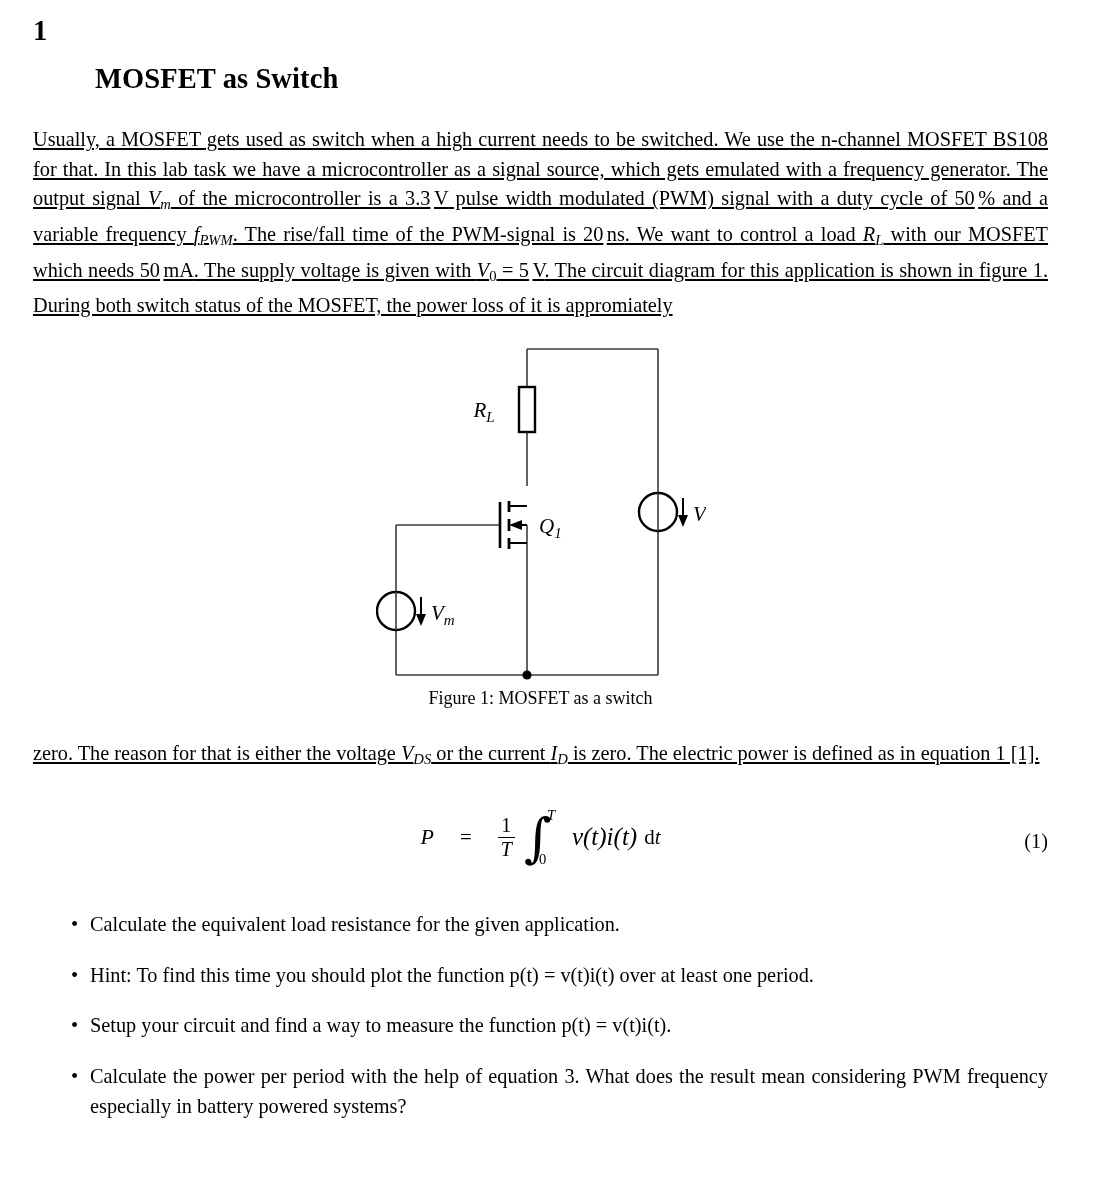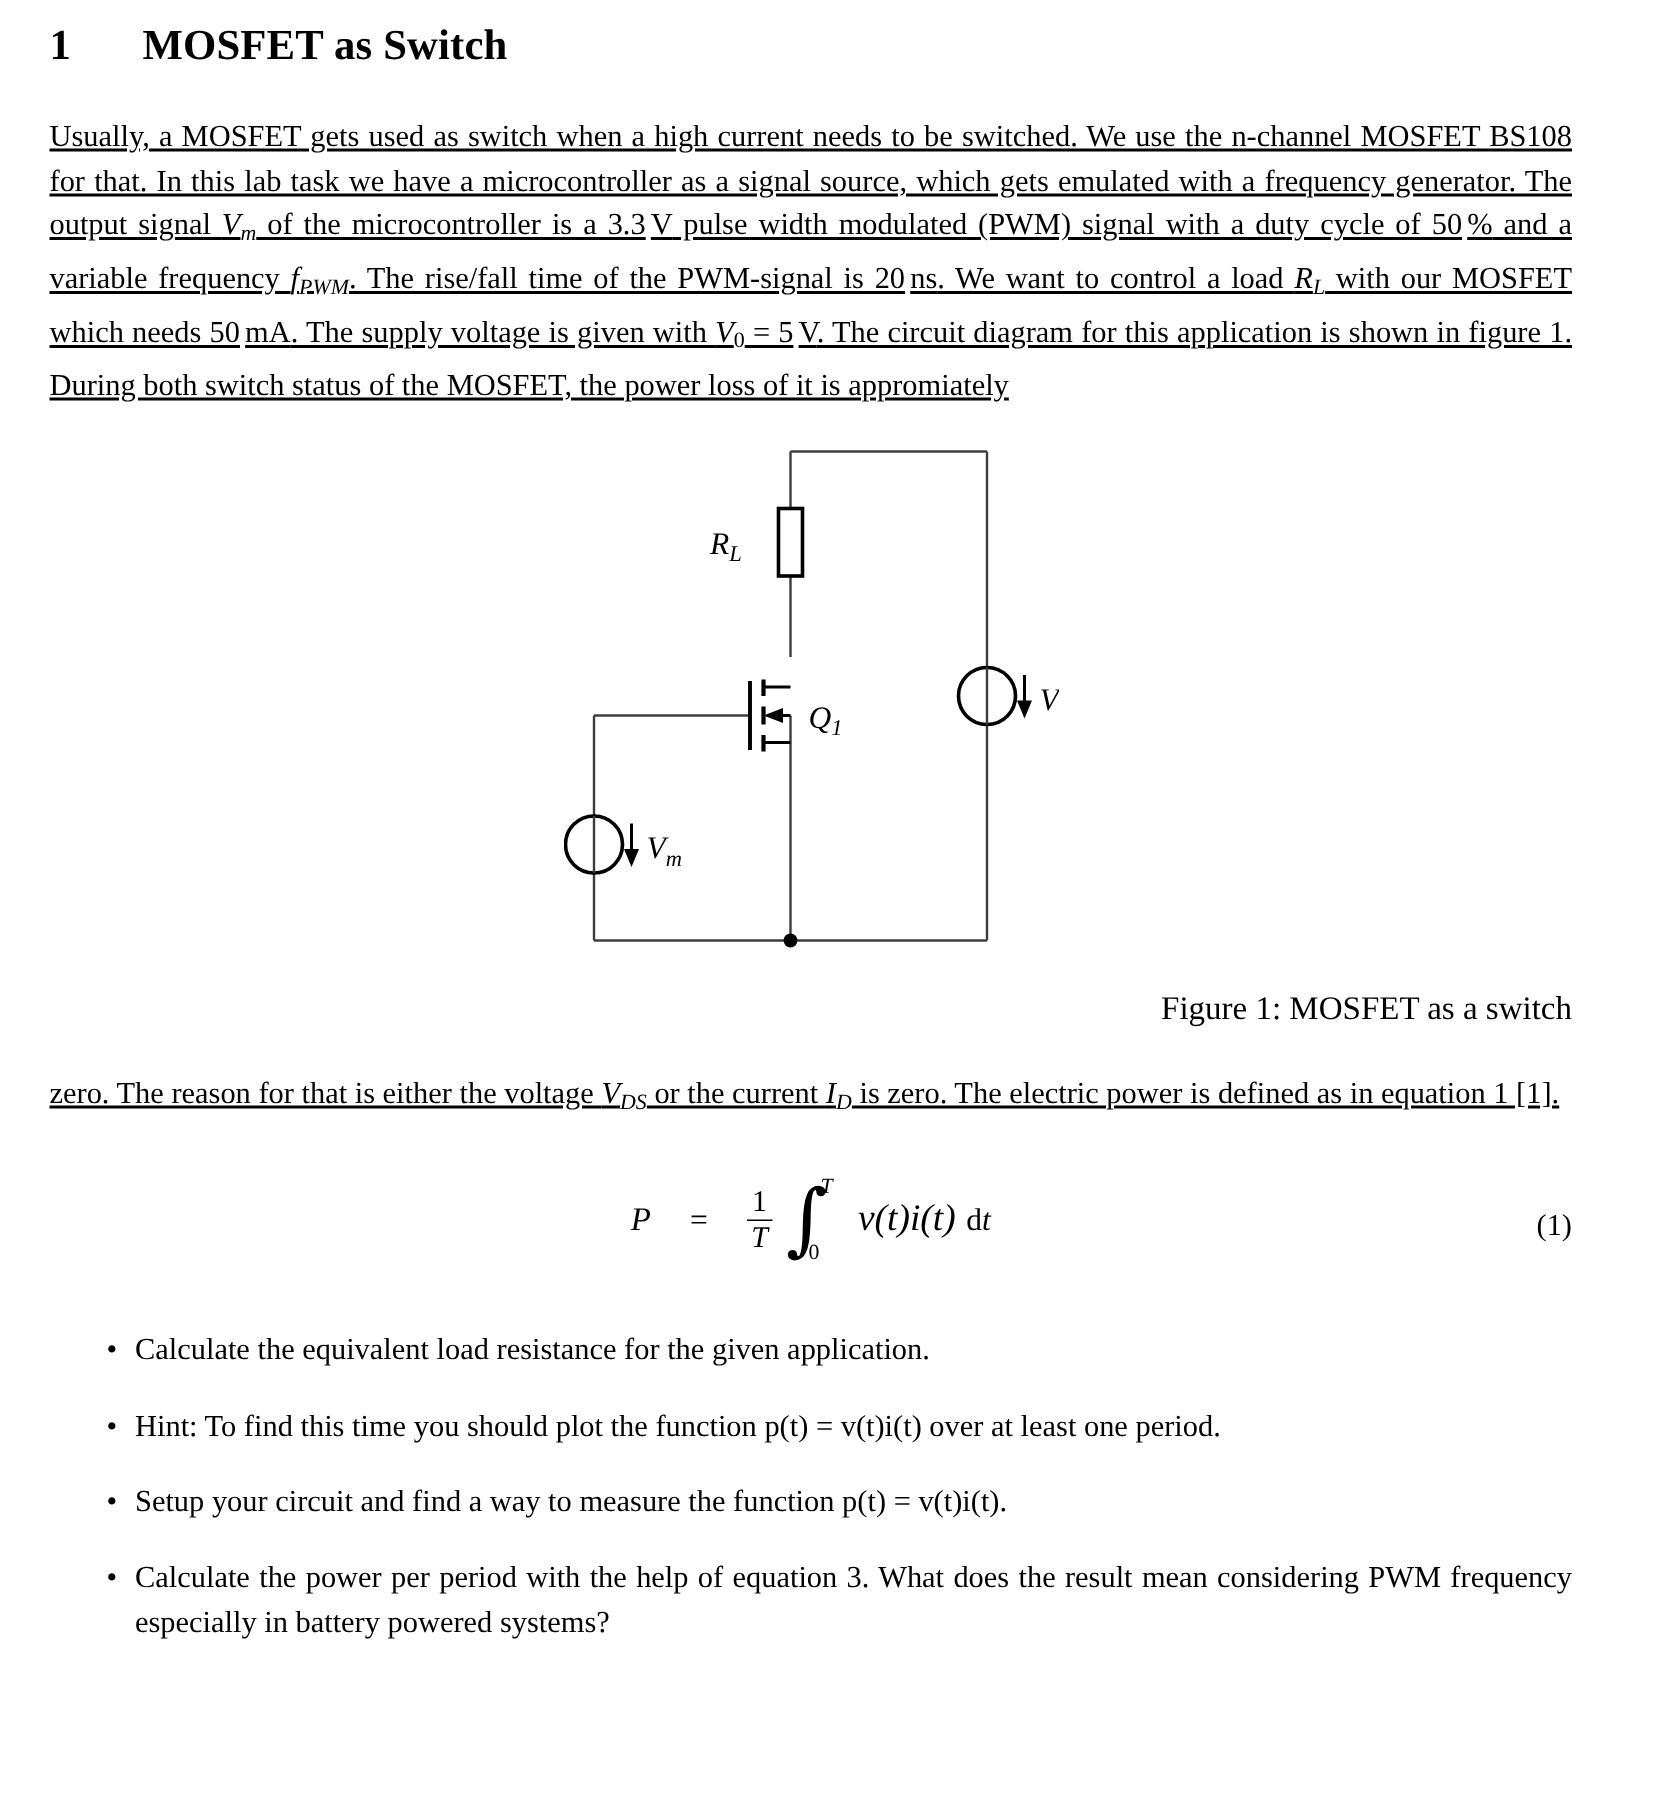--- a/index.html
+++ b/index.html
@@ -33,21 +33,21 @@
     font-size: 28.5px;
     font-weight: bold;
     letter-spacing: 0.1px;
     line-height: 1.2;
     display: flex;
   }
   .section-num {
     width: 62px;
     flex: 0 0 62px;
   }
-  .section-title { flex: 1 1 auto; }
+  .section-title { flex: 1 1 auto; margin-top: 48px; }
 
   
   p.body {
     font-size: 20.3px;
     line-height: 29.6px;
     text-align: justify;
     text-justify: inter-word;
     margin: 0;
     hyphens: manual;
     text-decoration: underline;
@@ -72,23 +72,23 @@
   }
   .nbsp-thin { display: inline-block; width: 0.17em; }
 
   
   .figure {
     margin: 18px 0 0 0;
     text-align: center;
   }
   .figure svg { display: block; margin: 0 auto; }
   .figcaption {
-    font-size: 22px;
-    margin-top: 23px;
-    text-align: right;
+    font-size: 18px;
+    margin-top: 4px;
+    text-align: center;
   }
 
   
   .equation-block {
     position: relative;
     margin: 34px 0 0 0;
     height: 74px;
   }
   .eq-body {
     position: absolute;

